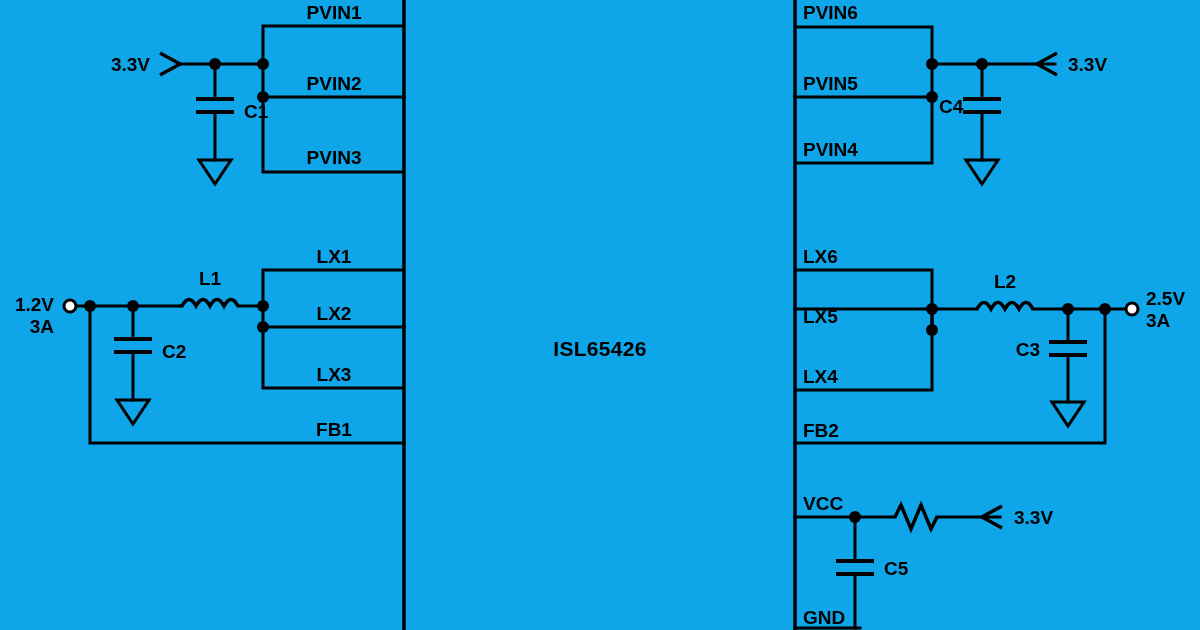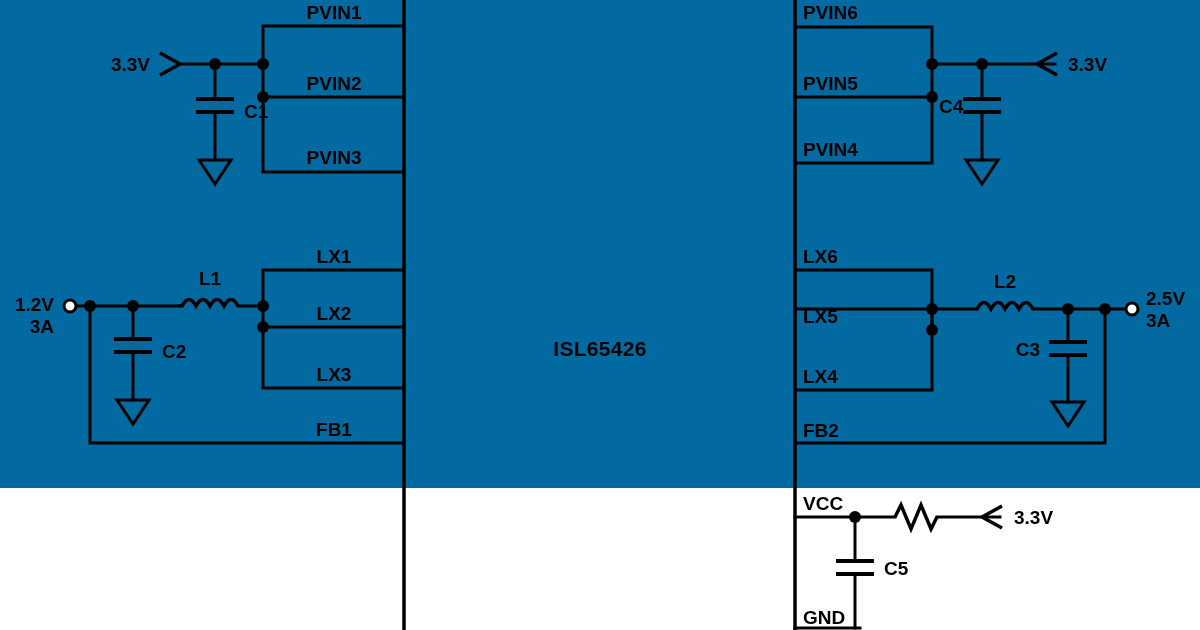--- a/index.html
+++ b/index.html
@@ -9,22 +9,22 @@
   }
   body {
     width: 1200px;
     height: 630px;
     font-family: "Liberation Sans", sans-serif;
     overflow: hidden;
   }
   #schematic-root {
     position: relative;
     width: 1200px;
-    height: 488px;
-    background: #0369a1;
+    height: 630px;
+    background: #0ea5e9;
   }
   svg#circuit {
     display: block;
     width: 1200px;
     height: 630px;
   }
   .wire {
     stroke: #000000;
     stroke-width: 3;
     fill: none;

